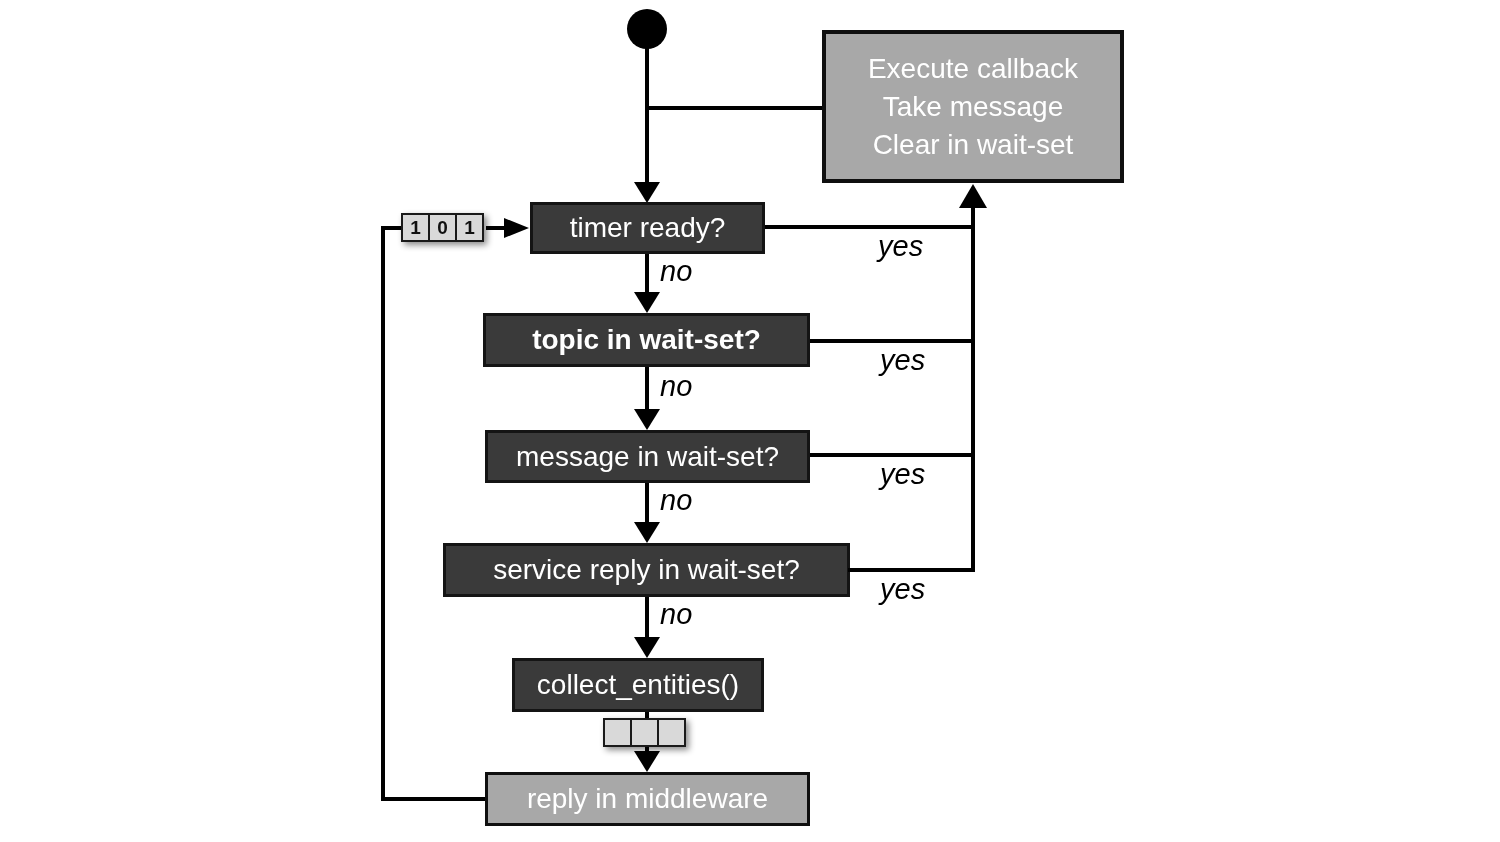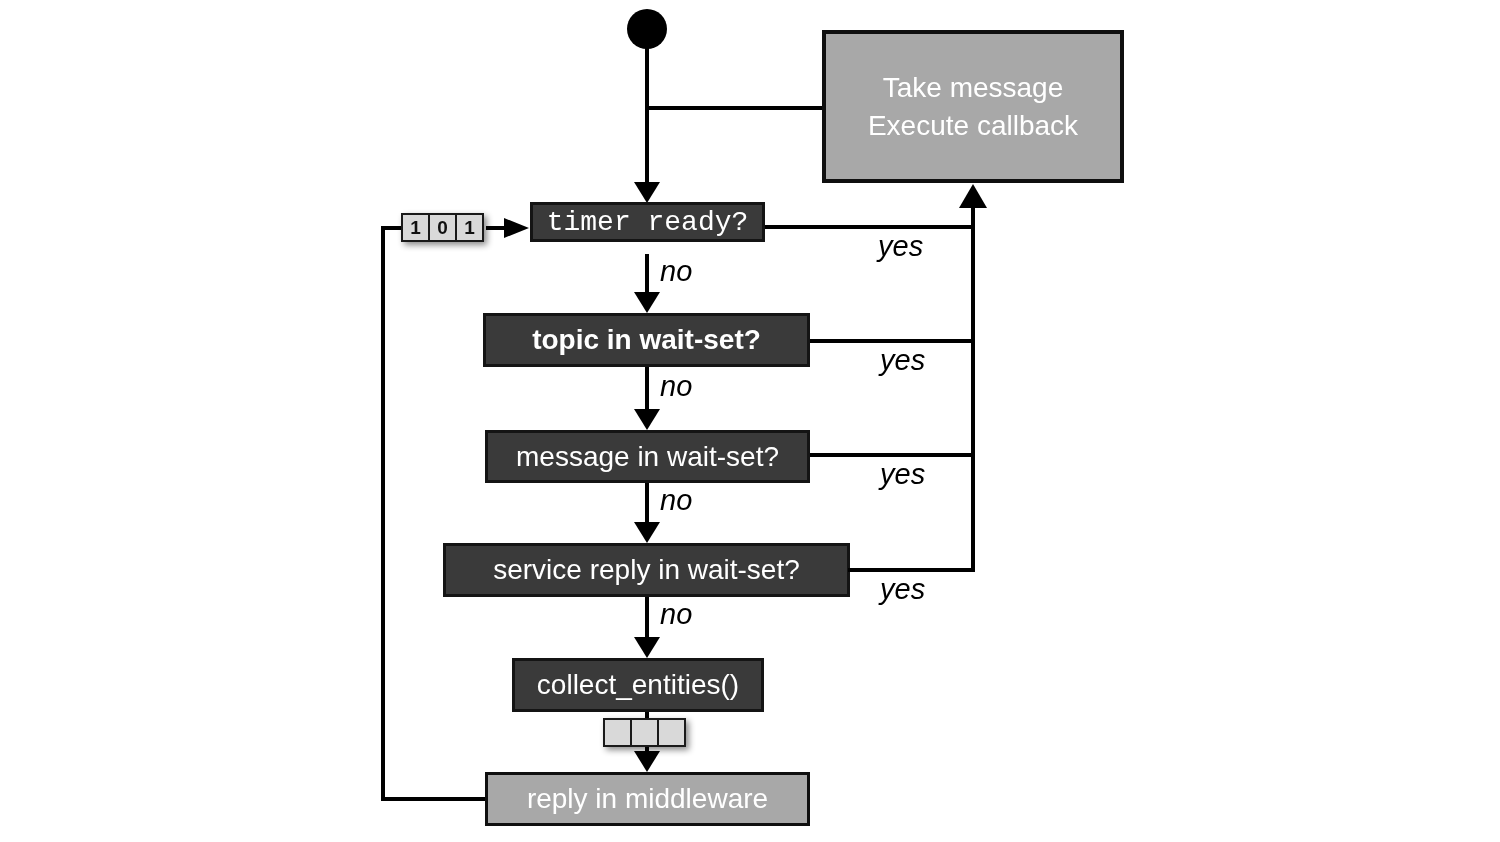--- a/index.html
+++ b/index.html
@@ -102,41 +102,42 @@
 <div class="canvas">
 
   <div class="start-circle" style="left:627px; top:9px;"></div>
   <div class="vline" style="left:645px; top:45px; height:140px;"></div>
   <div class="arr down" style="left:634px; top:182px;"></div>
 
   <div class="hline" style="left:645px; top:106px; width:179px;"></div>
 
   <div class="box gray action" style="left:822px; top:30px; width:302px; height:153px;">
     <div>
+      <div>Execute callback</div>
       <div>Take message</div>
-      <div>Execute callback</div>
+      <div>Clear in wait-set</div>
     </div>
   </div>
 
   <div class="arr up" style="left:959px; top:184px;"></div>
   <div class="vline" style="left:971px; top:206px; height:366px;"></div>
 
   <div class="hline" style="left:383px; top:797px; width:102px;"></div>
   <div class="vline" style="left:381px; top:226px; height:575px;"></div>
   <div class="hline" style="left:381px; top:226px; width:22px;"></div>
 
   <div class="cells" style="left:401px; top:213px;">
     <div class="cell">1</div>
     <div class="cell">0</div>
     <div class="cell">1</div>
   </div>
   <div class="hline" style="left:486px; top:226px; width:18px;"></div>
   <div class="arr right" style="left:504px; top:218px;"></div>
 
-  <div class="box dark" style="left:530px; top:202px; width:235px; height:40px;font-family:Liberation Mono, monospace;">
+  <div class="box dark" style="left:530px; top:202px; width:235px; height:52px;">
     <span>timer ready?</span>
   </div>
   <div class="hline" style="left:765px; top:225px; width:210px;"></div>
   <div class="lbl" style="left:878px; top:230px;">yes</div>
   <div class="vline" style="left:645px; top:254px; height:40px;"></div>
   <div class="arr down" style="left:634px; top:292px;"></div>
   <div class="lbl" style="left:660px; top:255px;">no</div>
 
   <div class="box dark" style="left:483px; top:313px; width:327px; height:54px;font-weight:bold;">
     <span>topic in wait-set?</span>

